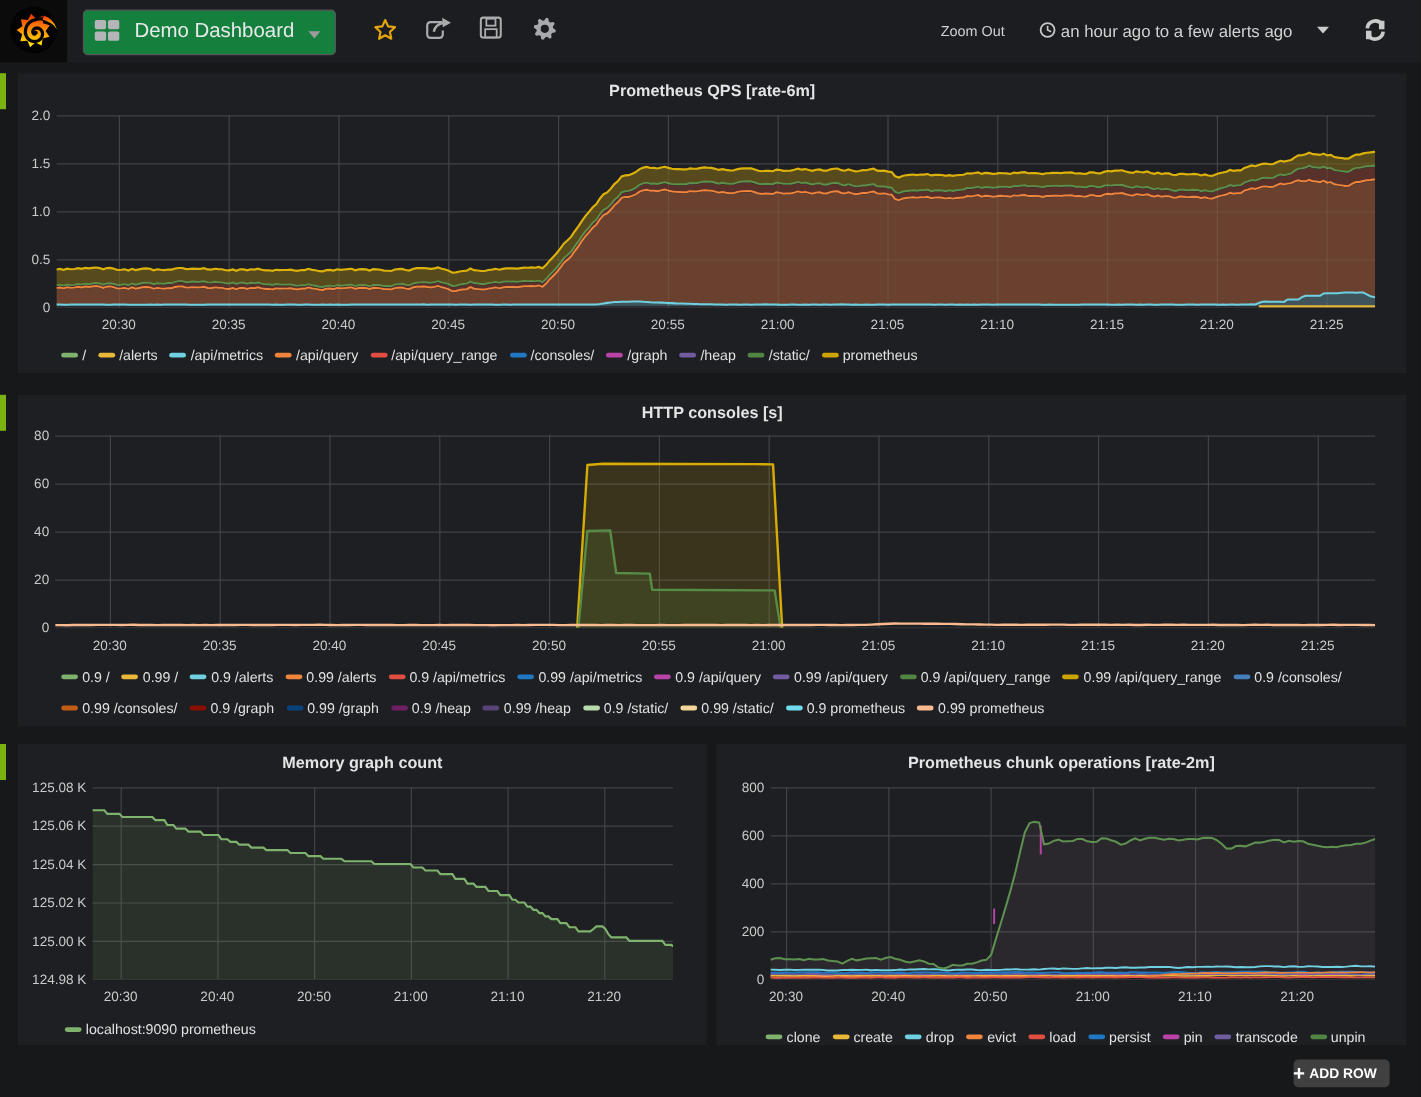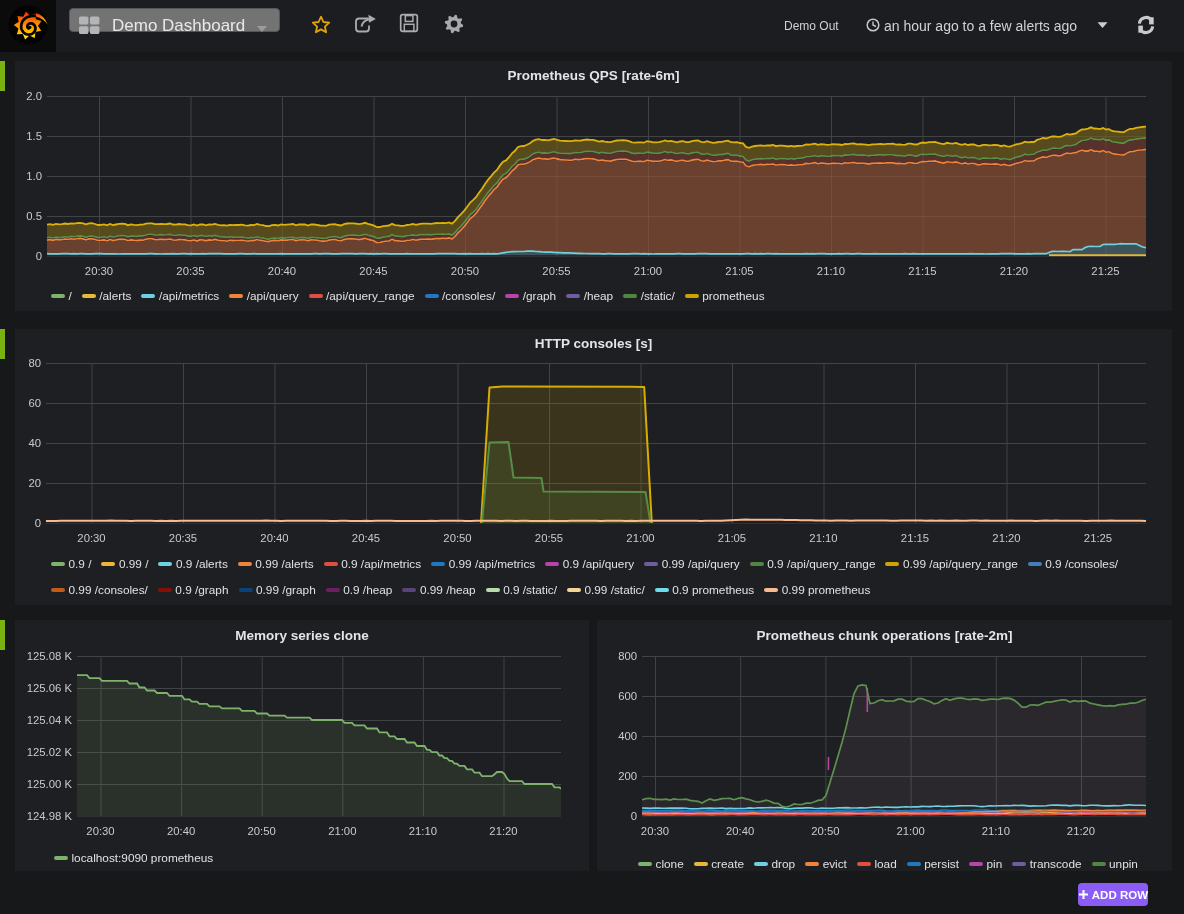--- a/index.html
+++ b/index.html
@@ -1,35 +1,35 @@
 <!DOCTYPE html>
 <html><head><meta charset="utf-8"><style>
 * { margin:0; padding:0; box-sizing:border-box; }
 html,body { width:1184px; height:914px; overflow:hidden; background:#17181a;
   font-family:"Liberation Sans", sans-serif; }
 #nav { position:absolute; left:0; top:0; width:1184px; height:52px; background:#1c1d20; }
 #logo-box { position:absolute; left:0; top:0; width:56px; height:52px; background:#0b0b0c; }
-#dash-btn { position:absolute; left:69px; top:8px; width:211px; height:24px; background:#737373;
+#dash-btn { position:absolute; left:69px; top:8px; width:211px; height:38px; background:#15803d;
   border:1px solid #55565a; border-radius:4px; }
 #dash-btn .t { position:absolute; left:42px; top:7px; font-size:17px; color:#e7e8e9; }
 #dash-btn .c { position:absolute; left:187px; top:17px; width:0; height:0;
   border-left:5px solid transparent; border-right:5px solid transparent; border-top:6px solid #9a9b9d; }
 .navtext { position:absolute; color:#d0d1d3; }
 #zoomout { left:784px; top:19px; font-size:12px; }
 #timetext { left:884px; top:18px; font-size:14px; }
 .panel { position:absolute; background:#1e1f22; }
 .rowtab { position:absolute; left:0; width:5px; height:30px; background:#7ab212; }
 .ptitle { position:absolute; text-align:center; font-size:13.5px; font-weight:bold; color:#e3e4e6; }
 .legend { position:absolute; display:flex; align-items:center; font-size:11.8px; color:#e0e1e3;
   white-space:nowrap; height:14px; }
 .legend .li { margin-right:10px; display:flex; align-items:center; }
 .legend .li i { display:inline-block; width:14px; height:4px; border-radius:2px; margin-right:3.5px; }
-#addrow { position:absolute; left:1078px; top:883px; width:70px; height:23px; background:#8b5cf6;
+#addrow { position:absolute; left:1078px; top:883px; width:80px; height:23px; background:#404040;
   border-radius:4px; color:#fff; font-size:11.5px; font-weight:bold; display:flex;
-  align-items:center; justify-content:flex-end; }
+  align-items:center; justify-content:flex-start; }
 #addrow svg { margin-right:4px; }
 #charts { position:absolute; left:0; top:0; }
 </style></head>
 <body>
 <div class="panel" style="left:15px;top:61px;width:1157px;height:250px"></div>
 <div class="panel" style="left:15px;top:329px;width:1157px;height:276px"></div>
 <div class="panel" style="left:15px;top:620px;width:574px;height:251px"></div>
 <div class="panel" style="left:597px;top:620px;width:575px;height:251px"></div>
 <div class="rowtab" style="top:61px"></div>
 <div class="rowtab" style="top:329px"></div>
@@ -238,21 +238,21 @@
     <g font-family="Liberation Sans, sans-serif" font-size="11.3" fill="#c9cacc">
       <text x="637.0" y="660.0" text-anchor="end">800</text>
       <text x="637.0" y="700.0" text-anchor="end">600</text>
       <text x="637.0" y="740.0" text-anchor="end">400</text>
       <text x="637.0" y="780.0" text-anchor="end">200</text>
       <text x="637.0" y="820.0" text-anchor="end">0</text>
     </g>
   </svg>
 <div class="ptitle" style="left:15px;top:68px;width:1157px">Prometheus QPS [rate-6m]</div>
 <div class="ptitle" style="left:15px;top:336px;width:1157px">HTTP consoles [s]</div>
-<div class="ptitle" style="left:15px;top:628px;width:574px">Memory series clone</div>
+<div class="ptitle" style="left:15px;top:628px;width:574px">Memory graph count</div>
 <div class="ptitle" style="left:597px;top:628px;width:575px">Prometheus chunk operations [rate-2m]</div>
 <div class="legend" style="left:51px;top:289px">
     <span class="li"><i style="background:#7EB26D"></i>/</span>
     <span class="li"><i style="background:#EAB839"></i>/alerts</span>
     <span class="li"><i style="background:#6ED0E0"></i>/api/metrics</span>
     <span class="li"><i style="background:#EF843C"></i>/api/query</span>
     <span class="li"><i style="background:#E24D42"></i>/api/query_range</span>
     <span class="li"><i style="background:#1F78C1"></i>/consoles/</span>
     <span class="li"><i style="background:#BA43A9"></i>/graph</span>
     <span class="li"><i style="background:#705DA0"></i>/heap</span>
@@ -310,21 +310,21 @@
       <circle cx="22" cy="22" r="19.5" fill="#030303"></circle>
       <path d="M35.5,18.0L32.0,22.8L35.2,27.7L29.5,29.1L28.7,35.0L23.4,32.4L19.1,36.4L16.8,31.0L10.9,31.3L12.5,25.6L7.8,22.1L12.7,18.8L11.4,13.1L17.3,13.7L19.9,8.4L24.0,12.7L29.5,10.4L29.8,16.3Z" fill="url(#lg)"></path>
       <path d="M36.0,15.9L34.7,15.0L33.4,14.2L31.9,13.5L30.5,13.1L29.1,12.8L27.7,12.7L26.3,12.8L25.0,13.0L23.8,13.4L22.7,13.7L21.6,14.0L20.5,14.5L19.6,15.1L18.7,15.7L17.9,16.5L17.2,17.3L16.6,18.1L16.1,19.0L15.8,20.0L15.5,20.9L15.3,21.9L15.2,22.8L15.2,23.8L15.2,24.7L15.4,25.6L15.7,26.5L16.1,27.3L16.5,28.1L17.0,28.8L17.6,29.4L18.3,30.0L19.0,30.5L19.7,30.9L20.5,31.2L21.3,31.4L22.1,31.5L22.9,31.6L23.7,31.5L24.4,31.4L25.2,31.2L25.9,30.9L26.5,30.5L27.1,30.1L27.7,29.6L28.1,29.1L28.5,28.5L28.9,27.9L29.1,27.3L29.3,26.6L29.4,26.0L29.4,25.4L29.4,24.7L29.3,24.1L29.1,23.6L28.9,23.0L28.6,22.5L28.3,22.1L27.9,21.7L27.5,21.3L27.1,21.0L26.6,20.8L26.2,20.6L25.7,20.4L25.3,20.4L24.8,20.3L24.4,20.4L23.9,20.4L23.5,20.5L23.1,20.7L22.8,20.9L22.5,21.1L22.2,21.4L21.9,21.7L21.7,22.0L21.6,22.3L21.5,22.6L21.4,22.9L21.3,23.2L21.3,23.5L21.4,23.8L21.4,24.1L21.5,24.3L21.7,24.6L21.8,24.8L21.9,25.0L22.1,25.1L22.2,25.3L22.4,25.4L22.6,25.5L22.8,25.5" fill="none" stroke="#030303" stroke-width="2.7" stroke-linecap="round"></path>
       <circle cx="23.8" cy="24.3" r="1.6" fill="#030303"></circle>
       <path d="M30.5,10 Q38.5,12.5 41.5,21.5 Q38.5,16 29.5,13.2 Z" fill="url(#lg)"></path>
     </svg>
   <div id="dash-btn">
       <span class="t">Demo Dashboard</span>
       <span class="c"></span>
     </div>
-  <span class="navtext" id="zoomout">Demo Out</span>
+  <span class="navtext" id="zoomout">Zoom Out</span>
   <span class="navtext" id="timetext">an hour ago to a few alerts ago</span>
   <svg width="1184" height="52" viewBox="0 0 1184 52" style="position:absolute;left:0;top:0">
       <rect x="79" y="16.6" width="9.4" height="7.8" rx="1.6" fill="#b3b5b8"></rect>
       <rect x="79" y="26.2" width="9.4" height="7.8" rx="1.6" fill="#b3b5b8"></rect>
       <rect x="90" y="16.6" width="9.4" height="7.8" rx="1.6" fill="#b3b5b8"></rect>
       <rect x="90" y="26.2" width="9.4" height="7.8" rx="1.6" fill="#b3b5b8"></rect>
       <path d="M321.0,16.7L323.4,22.0L329.2,22.6L324.9,26.6L326.1,32.3L321.0,29.4L315.9,32.3L317.1,26.6L312.8,22.6L318.6,22.0Z" fill="none" stroke="#E2A30D" stroke-width="1.8" stroke-linejoin="round"></path>
       <path d="M368.5,18.5 L359,18.5 Q356,18.5 356,21.5 L356,28.5 Q356,31.5 359,31.5 L366,31.5 Q369,31.5 369,28.5 L369,25.5" fill="none" stroke="#aaacae" stroke-width="1.8"></path>
       <path d="M361.5,26.5 Q362.5,20.5 370,19" fill="none" stroke="#aaacae" stroke-width="2"></path>
       <path d="M368.5,14.8 L375.8,18.9 L369,22.8" fill="#aaacae"></path>

